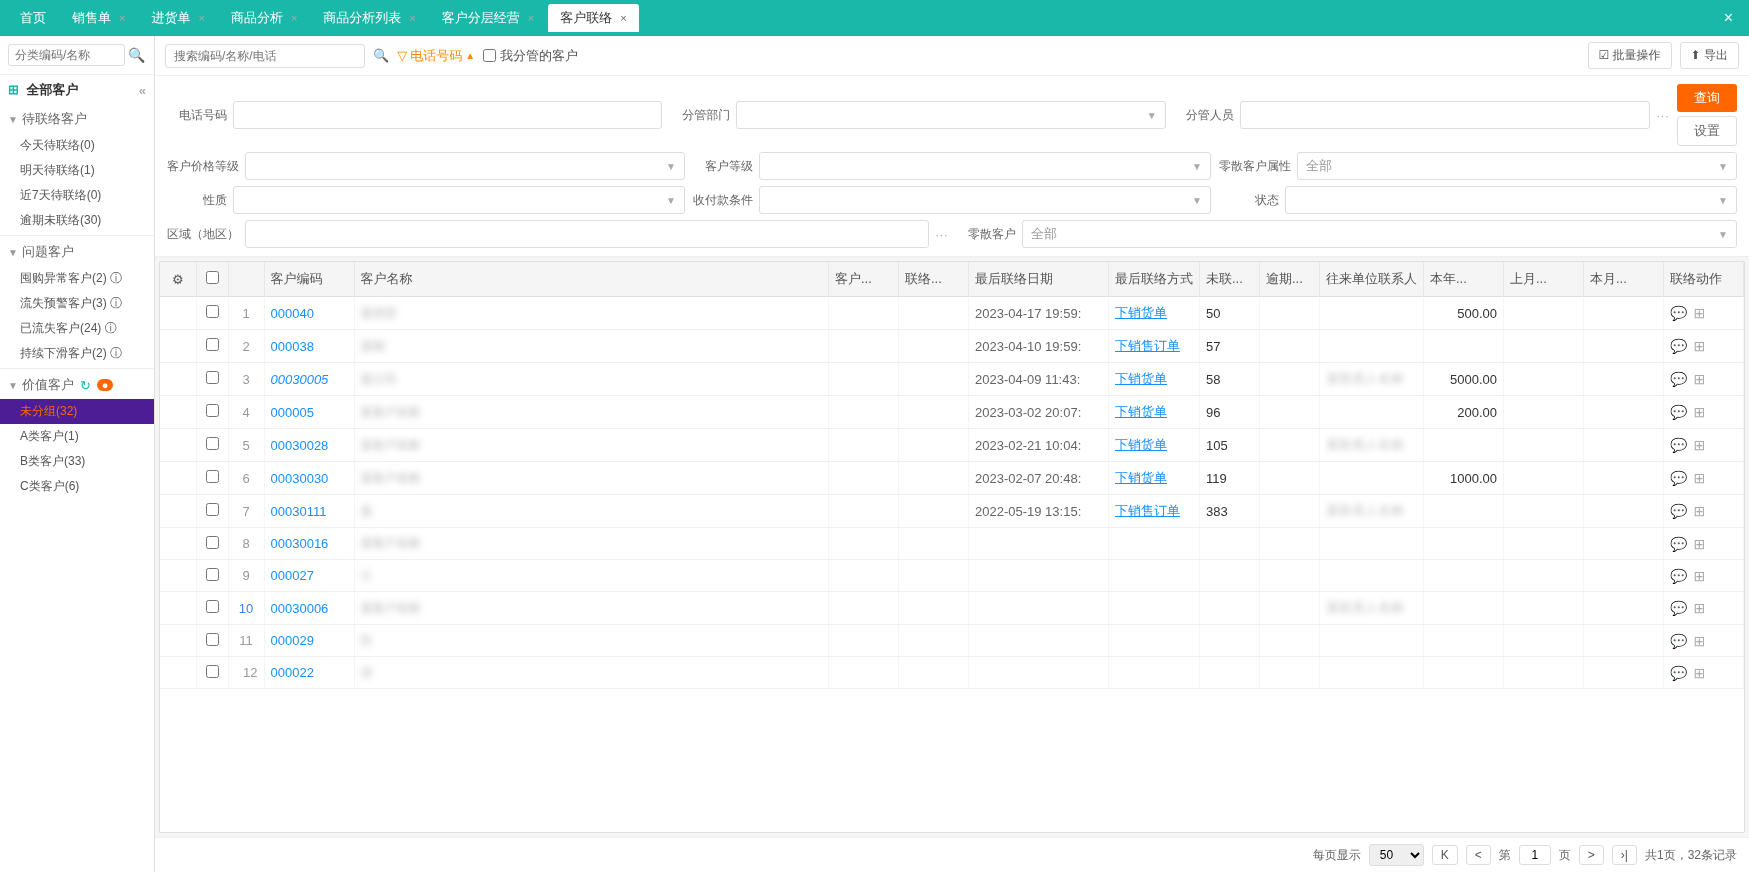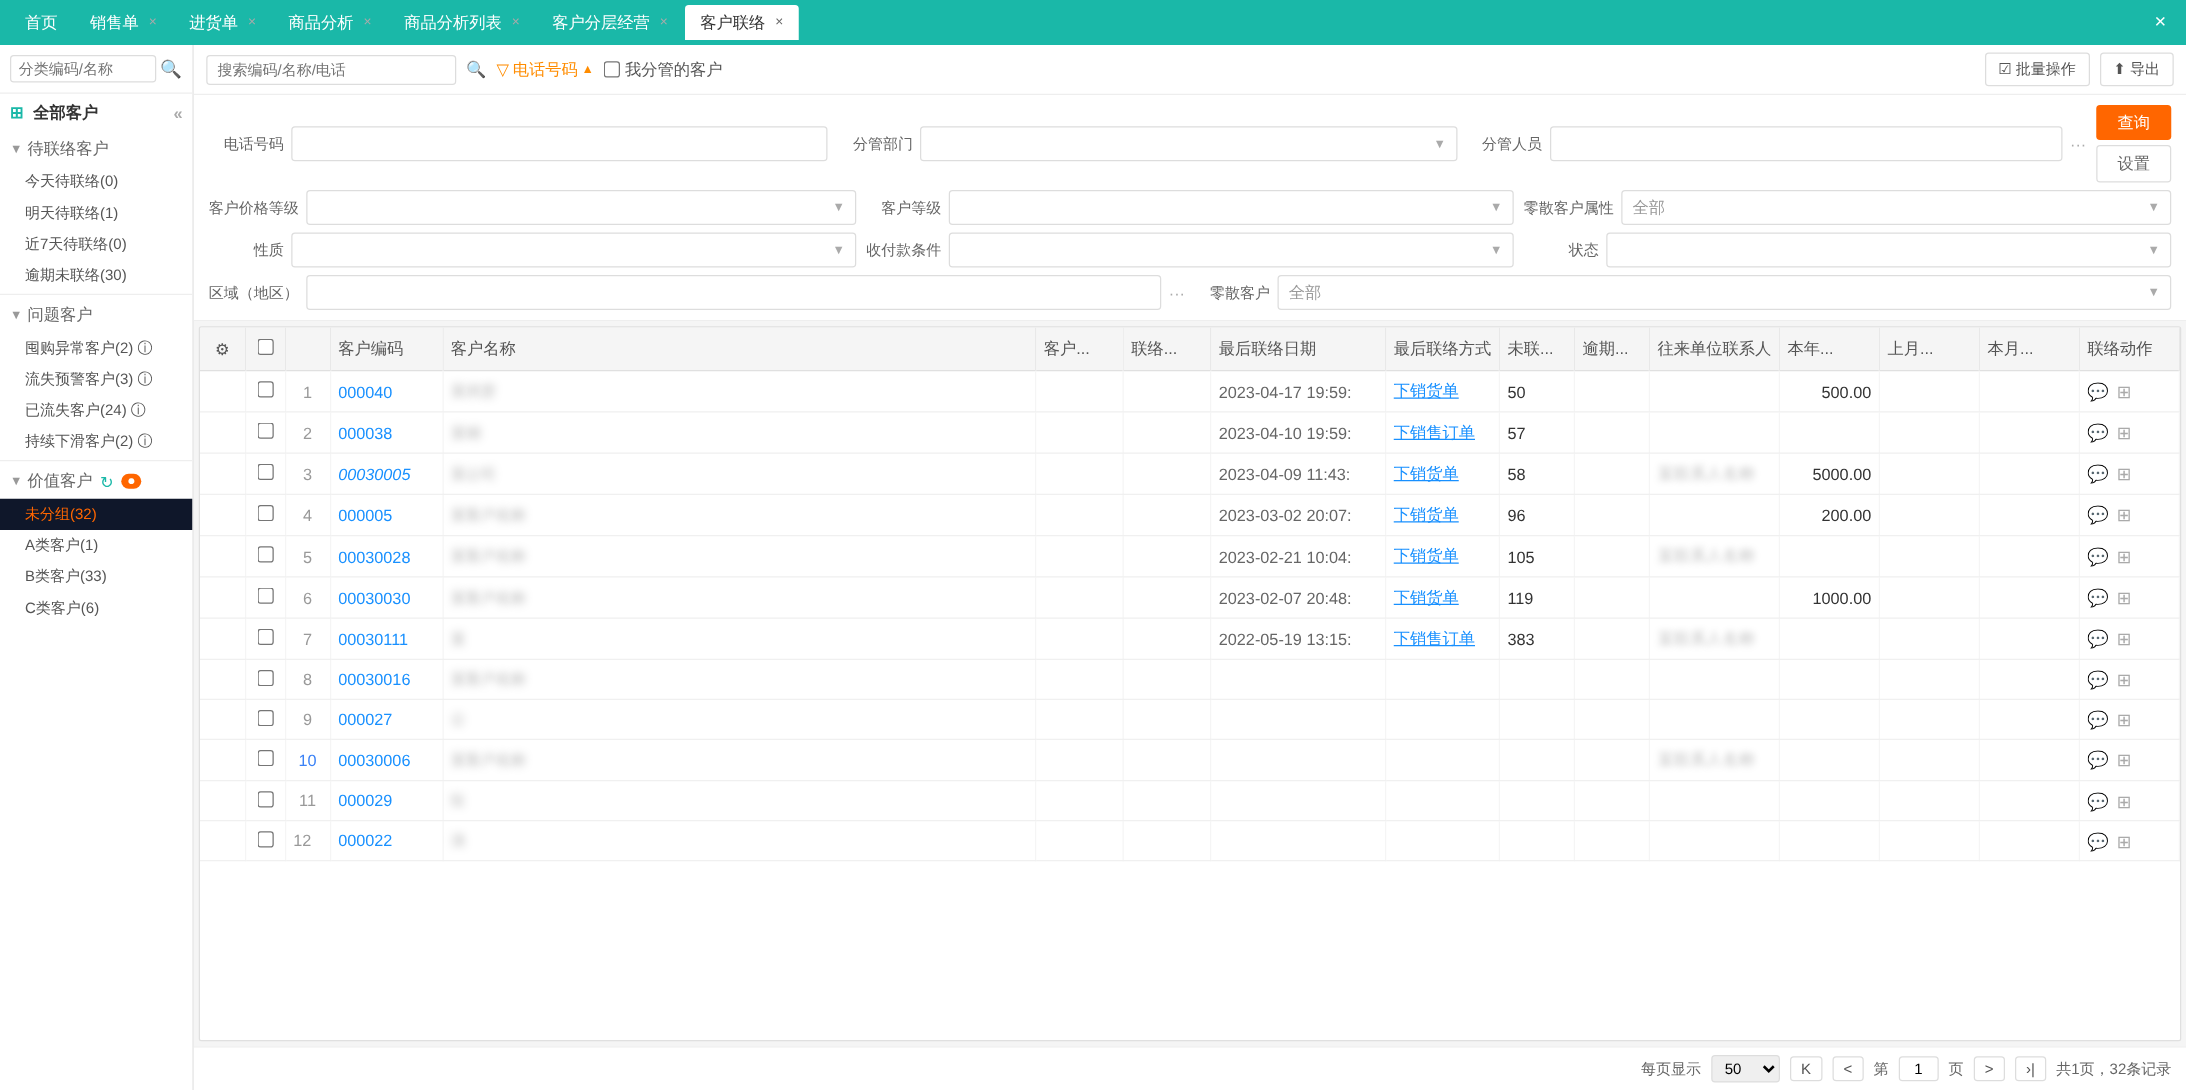--- a/index.html
+++ b/index.html
@@ -79,21 +79,21 @@
       align-items: center;
       gap: 4px;
     }
     .triangle { font-size: 10px; color: #999; }
     .sidebar-item {
       padding: 4px 8px 4px 20px;
       color: #555;
       cursor: pointer;
       font-size: 12px;
     }
-    .sidebar-item.active { background: #0f172a; color: #ff6600; }
+    .sidebar-item.active { background: #4c1d95; color: #ff6600; }
     .sidebar-divider { height: 1px; background: #eee; margin: 2px 0; }
 
     
     .content-area {
       flex: 1;
       display: flex;
       flex-direction: column;
       overflow: hidden;
       background: #f5f5f5;
     }
@@ -781,21 +781,21 @@
               <td>
     <span class="action-icons">
       <span class="action-icon" title="联络">💬</span>
       <span class="action-icon" title="更多">⊞</span>
     </span>
               </td>
             </tr>
             <tr>
               <td style="text-align: center; color: rgb(170, 170, 170);"></td>
               <td style="text-align: center;"><input type="checkbox" style=""></td>
-              <td style="text-align: left; color: rgb(153, 153, 153);">12</td>
+              <td style="text-align: right; color: rgb(153, 153, 153);">12</td>
               <td style="color: rgb(24, 144, 255); cursor: pointer;">000022</td>
               <td><span style="color: transparent; text-shadow: rgb(170, 170, 170) 0px 0px 7px; user-select: none; font-size: 12px;">淡</span></td>
               <td></td>
               <td></td>
               <td style="color: rgb(102, 102, 102);"></td>
               <td></td>
               <td></td>
               <td></td>
               <td></td>
               <td style="text-align: right;"></td>

